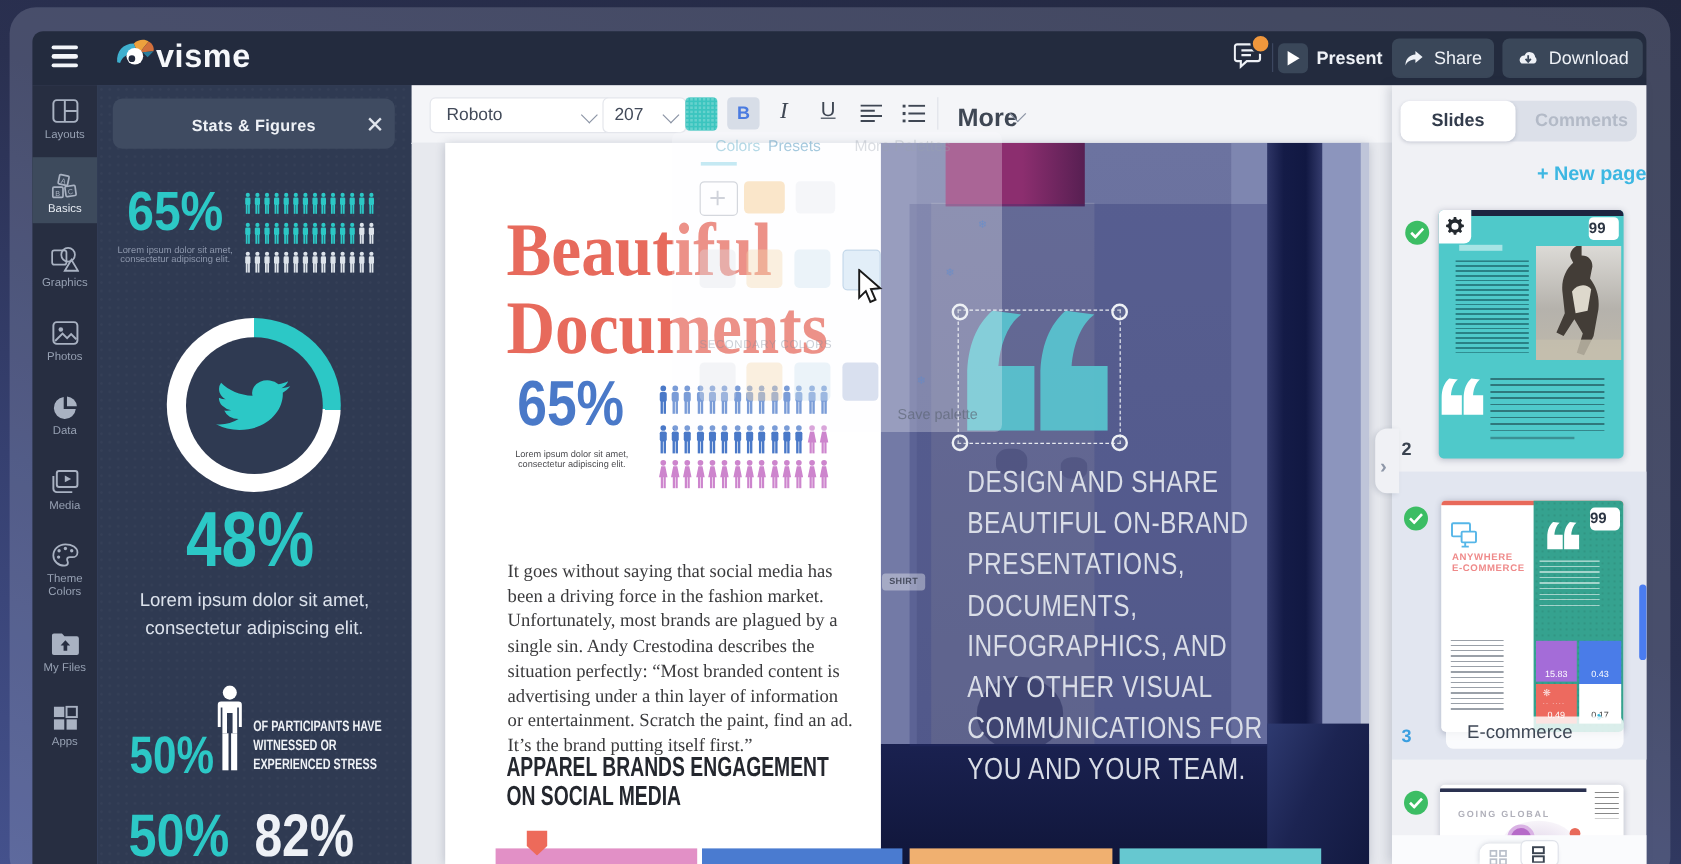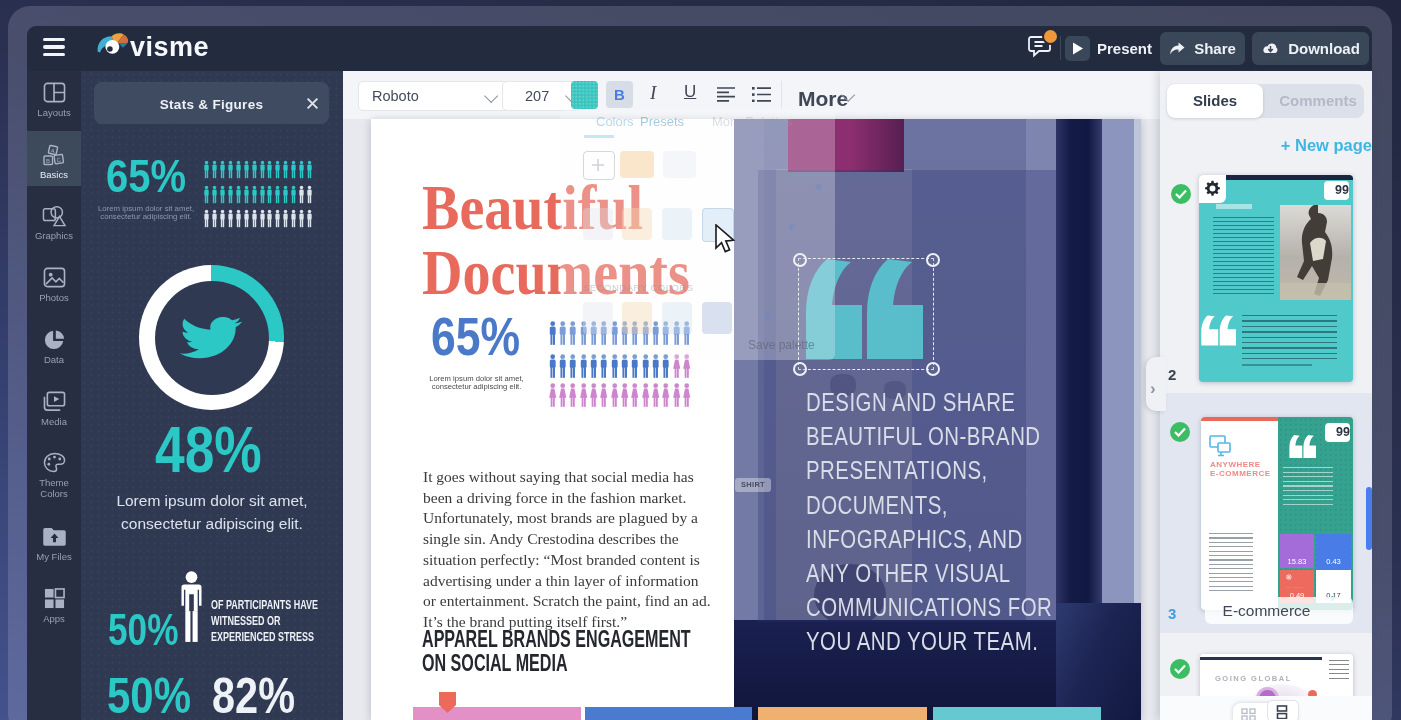--- a/index.html
+++ b/index.html
@@ -4,21 +4,21 @@
 html,body{margin:0;padding:0;width:1401px;height:720px;overflow:hidden;}
 body{position:relative;font-family:"Liberation Sans",sans-serif;
  background:linear-gradient(200deg,#22273f 0%,#2a3050 45%,#364070 72%,#44518c 100%);}
 .abs{position:absolute;}
 #frame{position:absolute;left:8px;top:6px;width:1384px;height:730px;border-radius:22px;
  background:rgba(225,232,250,0.17);}
 #topbar{position:absolute;left:27px;top:26px;width:1345px;height:45px;background:#232b3e;border-radius:9px 9px 0 0;}
 .hbar{position:absolute;left:43px;width:22px;height:3.4px;background:#f3f5f9;border-radius:2px;}
 #vismetext{position:absolute;left:130px;top:32px;font-size:27px;font-weight:700;color:#f6f8fb;letter-spacing:.5px;}
 .tbtn{position:absolute;top:32px;height:33px;background:#3a4759;border-radius:6px;color:#eef1f6;
- font-size:15px;font-weight:700;display:flex;align-items:center;justify-content:center;gap:8px;}
+ font-size:15px;font-weight:400;display:flex;align-items:center;justify-content:center;gap:8px;}
 #present-txt{position:absolute;left:1097px;top:40px;font-size:15px;font-weight:700;color:#eef1f6;}
 #rail{position:absolute;left:27px;top:71px;width:54px;height:649px;background:#272e41;}
 .ritem{position:absolute;left:0;width:54px;text-align:center;}
 
 .ricon{margin-top:9px;height:24px;}
 .rlabel{font-size:9.5px;color:#97a1b3;line-height:11px;margin-top:1px;}
 .ritem.active .rlabel{color:#e8edf4;}
 #panel{position:absolute;left:81px;top:71px;width:262px;height:649px;background:#2f3a52;
  background-image:radial-gradient(rgba(255,255,255,0.028) 1px,transparent 1.2px);background-size:7px 7px;}
 #phead{position:absolute;left:94px;top:82px;width:235px;height:42px;background:#3f4b61;border-radius:8px;}
@@ -47,21 +47,21 @@
 .hdl{position:absolute;width:10px;height:10px;border-radius:50%;border:2px solid #eef1f5;background:rgba(130,140,160,.2);}
 #rightbar{position:absolute;left:1160px;top:71px;width:212px;height:649px;background:#f0f1f5;box-shadow:-3px 0 8px rgba(50,60,90,.18);}
 #selzone{position:absolute;left:1160px;top:393px;width:212px;height:240px;background:#e2e6f0;}
 #tabs{position:absolute;left:1167px;top:84px;width:197px;height:34px;background:#dce0e9;border-radius:8px;}
 #tabslides{position:absolute;left:1167px;top:84px;width:96px;height:34px;background:#fff;border-radius:8px;box-shadow:0 1px 3px rgba(60,70,100,.2);
  text-align:center;line-height:34px;font-size:15px;font-weight:700;color:#333c4c;}
 #tabcomm{position:absolute;left:1272px;top:84px;width:92px;height:34px;text-align:center;line-height:34px;font-size:15px;font-weight:700;color:#b3bac7;}
 #newpage{position:absolute;left:1160px;top:136px;width:212px;text-align:right;font-size:16.5px;font-weight:700;color:#3db7e2;}
 .thumb{position:absolute;border-radius:4px;overflow:hidden;box-shadow:0 1px 5px rgba(60,70,100,.3);}
 .check{position:absolute;width:20px;height:20px;border-radius:50%;background:#3cbd64;}
-.badge99{position:absolute;width:25px;height:19px;background:#fff;border-radius:4px;font-size:12.5px;font-weight:700;color:#2b3442;text-align:right;line-height:19px;}
+.badge99{position:absolute;width:25px;height:19px;background:#fff;border-radius:4px;font-size:12.5px;font-weight:700;color:#2b3442;text-align:left;line-height:19px;}
 .stripes{position:absolute;}
 #bottomctl{position:absolute;left:1160px;top:696px;width:212px;height:24px;background:#fafbfd;}
 </style></head><body>
 
 <div id="frame"></div>
 
 <div id="topbar"></div>
 <div class="hbar" style="top:38px"></div>
 <div class="hbar" style="top:45.4px"></div>
 <div class="hbar" style="top:52.8px"></div>
@@ -337,21 +337,21 @@
 <div class="abs num-teal" style="left:108px;top:605px;font-size:44px;transform:scaleX(.80);transform-origin:left top;">50%</div>
 <svg class="abs" style="left:176px;top:571px" width="31" height="74" viewBox="0 0 20 48">
     <use href="#manfig" fill="#fff"></use>
   </svg>
 <div class="abs" style="left:211px;top:597px;font-size:12.5px;line-height:16px;font-weight:700;color:#eef1f6;transform:scaleX(.72);transform-origin:left top;white-space:nowrap;">OF PARTICIPANTS HAVE<br>WITNESSED OR<br>EXPERIENCED STRESS</div>
 <div class="abs num-teal" style="left:107px;top:667px;font-size:50px;transform:scaleX(.84);transform-origin:left top;">50%</div>
 <div class="abs" style="left:212px;top:667px;font-size:50px;font-weight:700;color:#eef1f6;transform:scaleX(.83);transform-origin:left top;">82%</div>
 
 <div id="toolbar"></div>
 <div class="tb-field" style="left:358px;width:138px;padding-left:13px;">Roboto<div class="chev" style="position:absolute;right:16px;top:11px"></div></div>
-<div class="tb-field" style="left:502px;width:59px;padding-left:22px;">207<div class="chev" style="position:absolute;right:9px;top:11px"></div></div>
+<div class="tb-field" style="left:502px;width:59px;padding-left:9px;">207<div class="chev" style="position:absolute;right:9px;top:11px"></div></div>
 <div class="abs" style="left:571px;top:81px;width:27px;height:28px;border-radius:4px;background:#3bc5bf;background-image:radial-gradient(rgba(255,255,255,.22) 1px,transparent 1px);background-size:3.5px 3.5px;"></div>
 <div class="abs" style="left:606px;top:81px;width:27px;height:27px;border-radius:4px;background:#d7dde7;color:#4a7be0;font-weight:700;font-size:15px;text-align:center;line-height:27px;">B</div>
 <div class="abs" style="left:650px;top:82px;width:16px;height:25px;font-family:'Liberation Serif',serif;font-style:italic;font-size:19px;color:#3f4754;">I</div>
 <div class="abs" style="left:684px;top:82px;font-size:17px;color:#3f4754;text-decoration:underline;">U</div>
 <svg class="abs" style="left:717px;top:87px" width="18" height="15" viewBox="0 0 18 15">
     <g stroke="#3f4754" stroke-width="1.7">
       <path d="M0 1 h18 M0 5.3 h12 M0 9.6 h18 M0 13.9 h12"></path>
     </g>
   </svg>
 <svg class="abs" style="left:752px;top:87px" width="19" height="15" viewBox="0 0 19 15">

